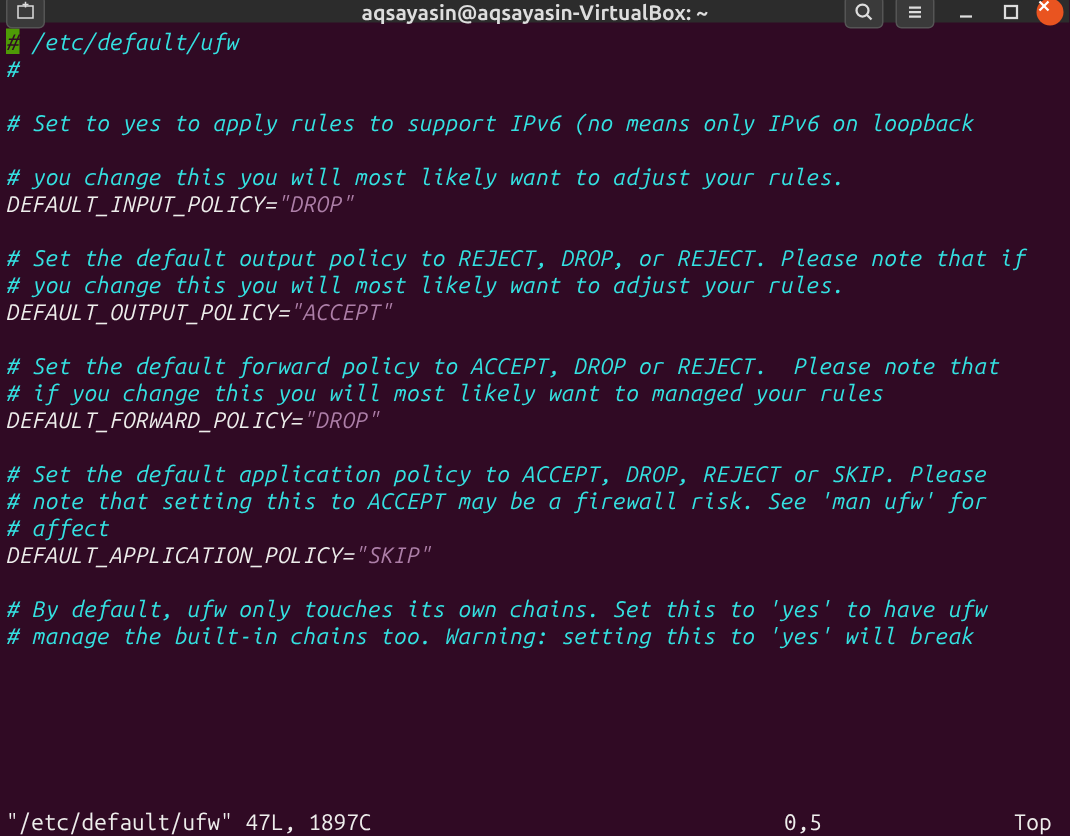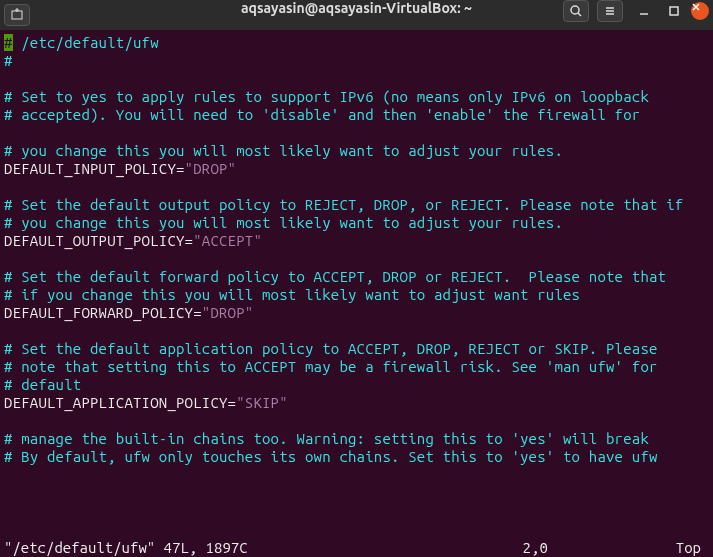--- a/index.html
+++ b/index.html
@@ -10,23 +10,24 @@
     body {
       width: 713px;
       height: 557px;
       background: #300a24;
       font-family: 'Ubuntu Mono', 'DejaVu Sans Mono', monospace;
       font-size: 15px;
       overflow: hidden;
       position: relative;
     }
     .titlebar {
-      height: 30px;
+      height: 15px;
       background: #2c2c2c;
       display: flex;
+      align-items: center;
       padding: 0 4px;
       position: relative;
     }
     .titlebar-left {
       display: flex;
       align-items: center;
     }
     .titlebar-btn {
       width: 26px;
       height: 22px;
@@ -72,20 +73,21 @@
       color: #fff;
     }
     .terminal {
       padding: 4px 4px;
       line-height: 18px;
       letter-spacing: 0.2px;
     }
     .line {
       white-space: pre;
       color: #eeeeec;
+      font-style: italic;
     }
     .comment {
       color: #34e2e2;
     }
     .string {
       color: #ad7fa8;
     }
     .cursor-bg {
       background: #4e9a06;
       color: #300a24;
@@ -164,40 +166,39 @@
         </svg>
     </div>
   </div>
 </div>
 
 <div class="terminal" id="terminal">
     <div class="line"><span class="cursor-bg">#</span><span class="comment"> /etc/default/ufw</span></div>
     <div class="line"><span class="comment">#</span></div>
     <div class="line">&nbsp;</div>
     <div class="line"><span class="comment"># Set to yes to apply rules to support IPv6 (no means only IPv6 on loopback</span></div>
-    <div class="line"><span class="comment"># accepted). You will need to 'disable' and then 'enable' the firewall for</span></div>
     <div class="line">&nbsp;</div>
     <div class="line"><span class="comment"># you change this you will most likely want to adjust your rules.</span></div>
     <div class="line"><span>DEFAULT_INPUT_POLICY=</span><span class="string">"DROP"</span></div>
     <div class="line">&nbsp;</div>
     <div class="line"><span class="comment"># Set the default output policy to REJECT, DROP, or REJECT. Please note that if</span></div>
     <div class="line"><span class="comment"># you change this you will most likely want to adjust your rules.</span></div>
     <div class="line"><span>DEFAULT_OUTPUT_POLICY=</span><span class="string">"ACCEPT"</span></div>
     <div class="line">&nbsp;</div>
     <div class="line"><span class="comment"># Set the default forward policy to ACCEPT, DROP or REJECT.  Please note that</span></div>
-    <div class="line"><span class="comment"># if you change this you will most likely want to adjust want rules</span></div>
+    <div class="line"><span class="comment"># if you change this you will most likely want to managed your rules</span></div>
     <div class="line"><span>DEFAULT_FORWARD_POLICY=</span><span class="string">"DROP"</span></div>
     <div class="line">&nbsp;</div>
     <div class="line"><span class="comment"># Set the default application policy to ACCEPT, DROP, REJECT or SKIP. Please</span></div>
     <div class="line"><span class="comment"># note that setting this to ACCEPT may be a firewall risk. See 'man ufw' for</span></div>
-    <div class="line"><span class="comment"># default</span></div>
+    <div class="line"><span class="comment"># affect</span></div>
     <div class="line"><span>DEFAULT_APPLICATION_POLICY=</span><span class="string">"SKIP"</span></div>
     <div class="line">&nbsp;</div>
+    <div class="line"><span class="comment"># By default, ufw only touches its own chains. Set this to 'yes' to have ufw</span></div>
     <div class="line"><span class="comment"># manage the built-in chains too. Warning: setting this to 'yes' will break</span></div>
-    <div class="line"><span class="comment"># By default, ufw only touches its own chains. Set this to 'yes' to have ufw</span></div>
   </div>
 
 <div class="status-line">
   <span class="status-left">"/etc/default/ufw" 47L, 1897C</span>
   <span class="status-mid"></span>
-  <span class="status-pos">2,0</span>
+  <span class="status-pos">0,5</span>
   <span class="status-right">Top</span>
 </div>
 
 </body></html>

